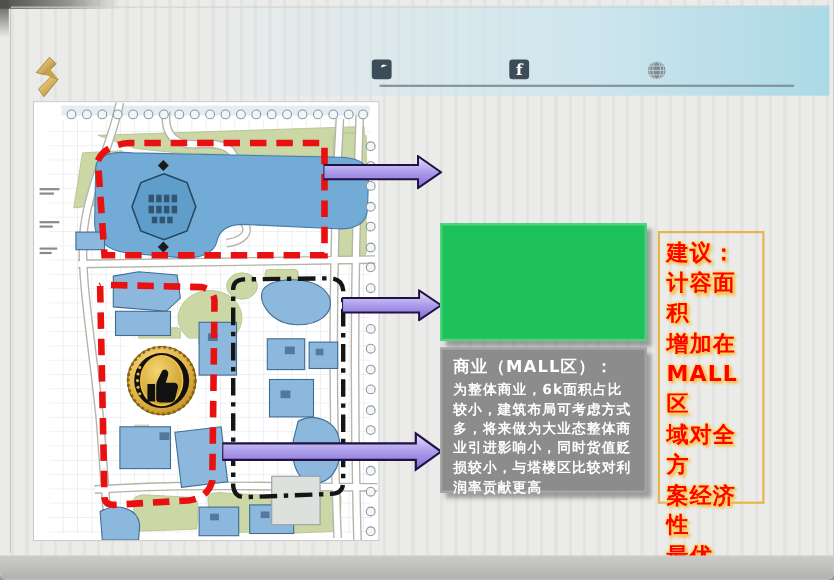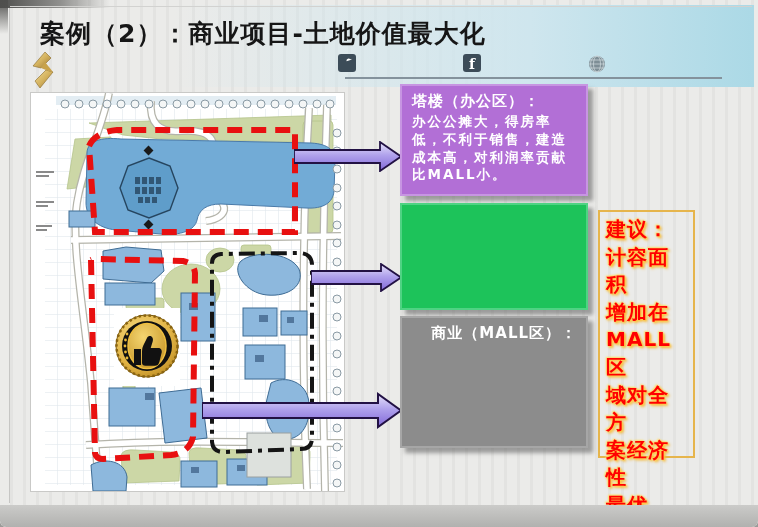--- a/index.html
+++ b/index.html
@@ -35,21 +35,21 @@
   
   .arrow{position:absolute;}
   .arrow-1{left:294px;top:141px;}
   .arrow-2{left:311px;top:263px;}
   .arrow-3{left:202px;top:392px;}
   
   .anno-box{position:absolute;left:400px;width:188px;box-sizing:border-box;padding:6px 9px 6px 10px;
     color:#ffffff;box-shadow:5px 5px 4px rgba(90,90,90,.55);}
   .anno-tower{top:84px;height:112px;background:#b26fd6;border:2px solid #c795e2;}
   .anno-block{top:203px;height:107px;background:#1dc35a;border:2px solid #4fd383;}
-  .anno-mall{top:316px;height:132px;background:#8c8c8c;border:2px solid #a6a6a6;text-align:right;}
+  .anno-mall{top:316px;height:132px;background:#8c8c8c;border:2px solid #a6a6a6;}
   .anno-title{font-size:15px;font-weight:bold;letter-spacing:1px;margin-bottom:2px;white-space:nowrap;}
   .anno-body{font-size:13.5px;font-weight:bold;line-height:1.32;letter-spacing:2px;}
   .anno-mall .anno-body{font-size:12.5px;letter-spacing:1px;line-height:1.42;}
   
   .suggestion-box{position:absolute;left:598px;top:210px;width:97px;height:248px;box-sizing:border-box;
     border:2px solid #e6b54c;padding:4px 6px;}
   .suggestion-text{font-size:20px;font-weight:bold;color:#ff0000;line-height:1.38;white-space:pre-line;
     text-shadow:0 0 2px #ffd24a,1px 1px 2px #ffc83e,-1px -1px 2px #ffe07a,2px 2px 3px #f3b43a;letter-spacing:1px;}
 </style>
 </head>
@@ -80,21 +80,20 @@
       </linearGradient>
     </defs>
   </svg>
 
   <div class="header-band"></div>
   <div class="corner-strip-top"></div>
   <div class="corner-strip-left"></div>
   <div class="frame-top-line"></div>
   <div class="frame-left-line"></div>
 
-  <div class="page-title">案例（2）：商业项目-土地价值最大化</div>
 
   <div class="gold-logo">
     <svg width="26" height="40" viewBox="0 0 26 40">
       <path d="M2,16 L14,2 L20,8 L10,18 Z" fill="url(#logoGold)" stroke="#8a6a28" stroke-width="0.6"></path>
       <path d="M22,22 L9,38 L4,31 L15,20 Z" fill="url(#logoGold)" stroke="#8a6a28" stroke-width="0.6"></path>
       <path d="M10,18 L15,20 L22,22 L14,12 Z" fill="#c8a24a"></path>
     </svg>
   </div>
 
   <div class="icon-btn icon-twitter">
@@ -300,28 +299,25 @@
     <svg width="91" height="29" viewBox="0 0 91 29">
       <polygon points="0,8 70,8 70,1 90,14.5 70,28 70,21 0,21" fill="url(#agrad)" stroke="#221144" stroke-width="1.8"></polygon>
     </svg>
   </div>
   <div class="arrow arrow-3">
     <svg width="200" height="37" viewBox="0 0 200 37">
       <polygon points="0,11 176,11 176,2 199,18.5 176,35 176,26 0,26" fill="url(#agrad)" stroke="#221144" stroke-width="2"></polygon>
     </svg>
   </div>
 
-  <div class="anno-box anno-tower">
-    <div class="anno-title">塔楼（办公区）：</div>
-    <div class="anno-body">办公公摊大，得房率低，不利于销售，建造成本高，对利润率贡献比MALL小。</div>
-  </div>
   <div class="anno-box anno-block">
   </div>
   <div class="anno-box anno-mall">
     <div class="anno-title">商业（MALL区）：</div>
+    <div class="anno-body">为整体商业，6k面积占比较小，建筑布局可考虑方式多，将来做为大业态整体商业引进影响小，同时货值贬损较小，与塔楼区比较对利润率贡献更高</div>
   </div>
 
   <div class="suggestion-box">
     <div class="suggestion-text">建议：
 计容面积
 增加在
 MALL区
 域对全方
 案经济性
 最优</div>

